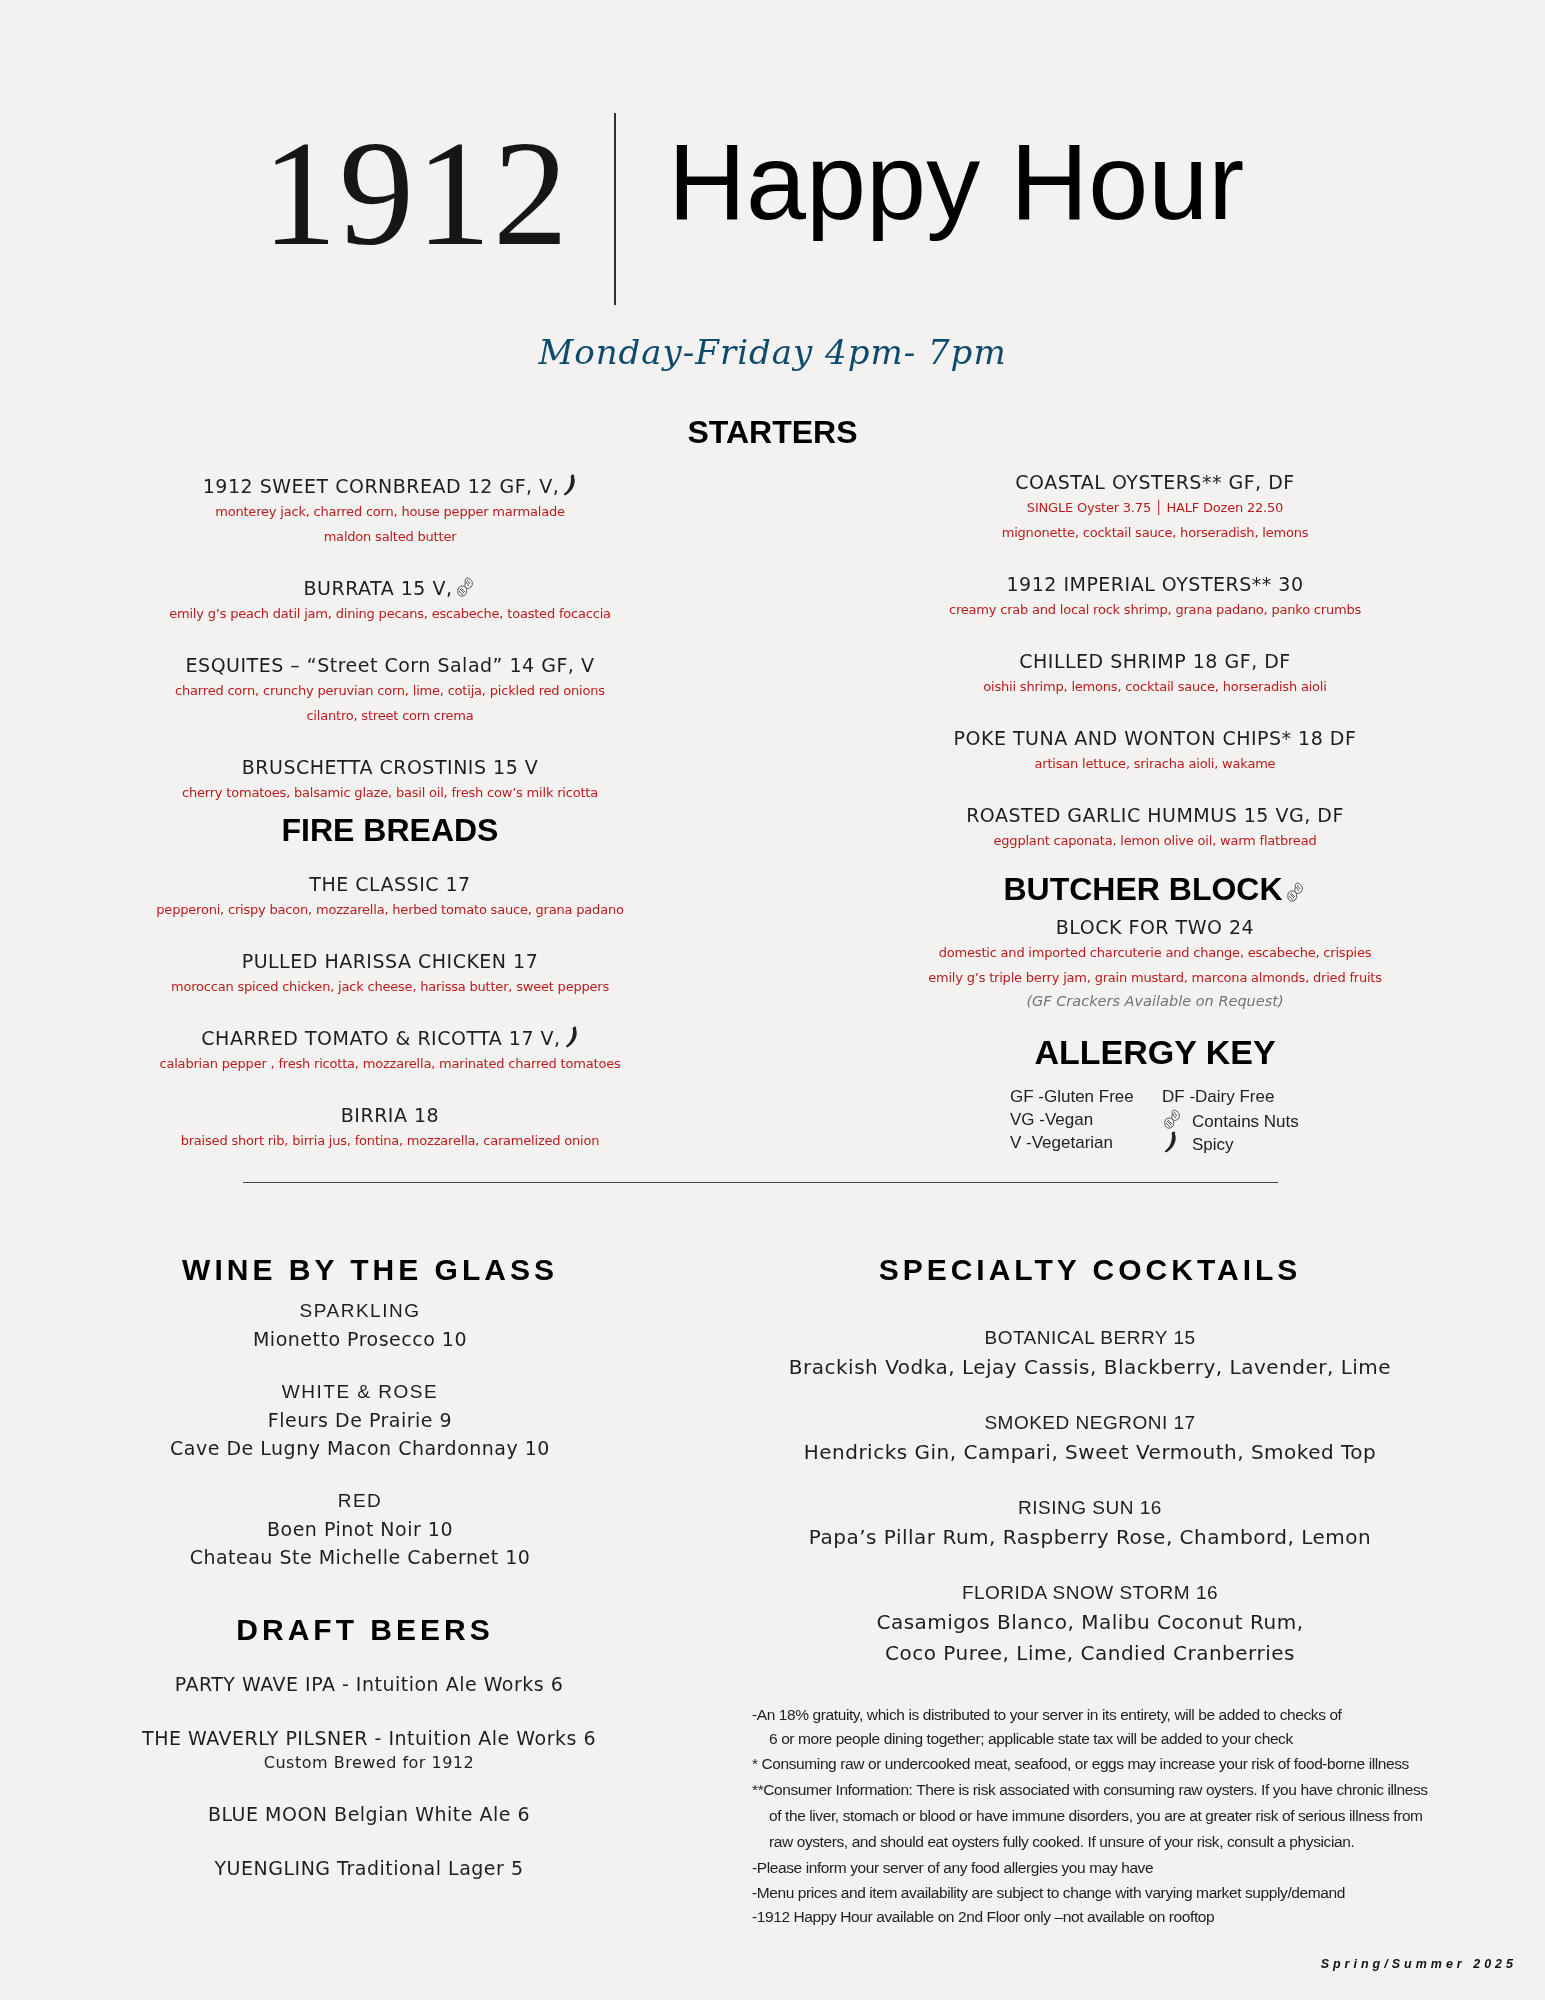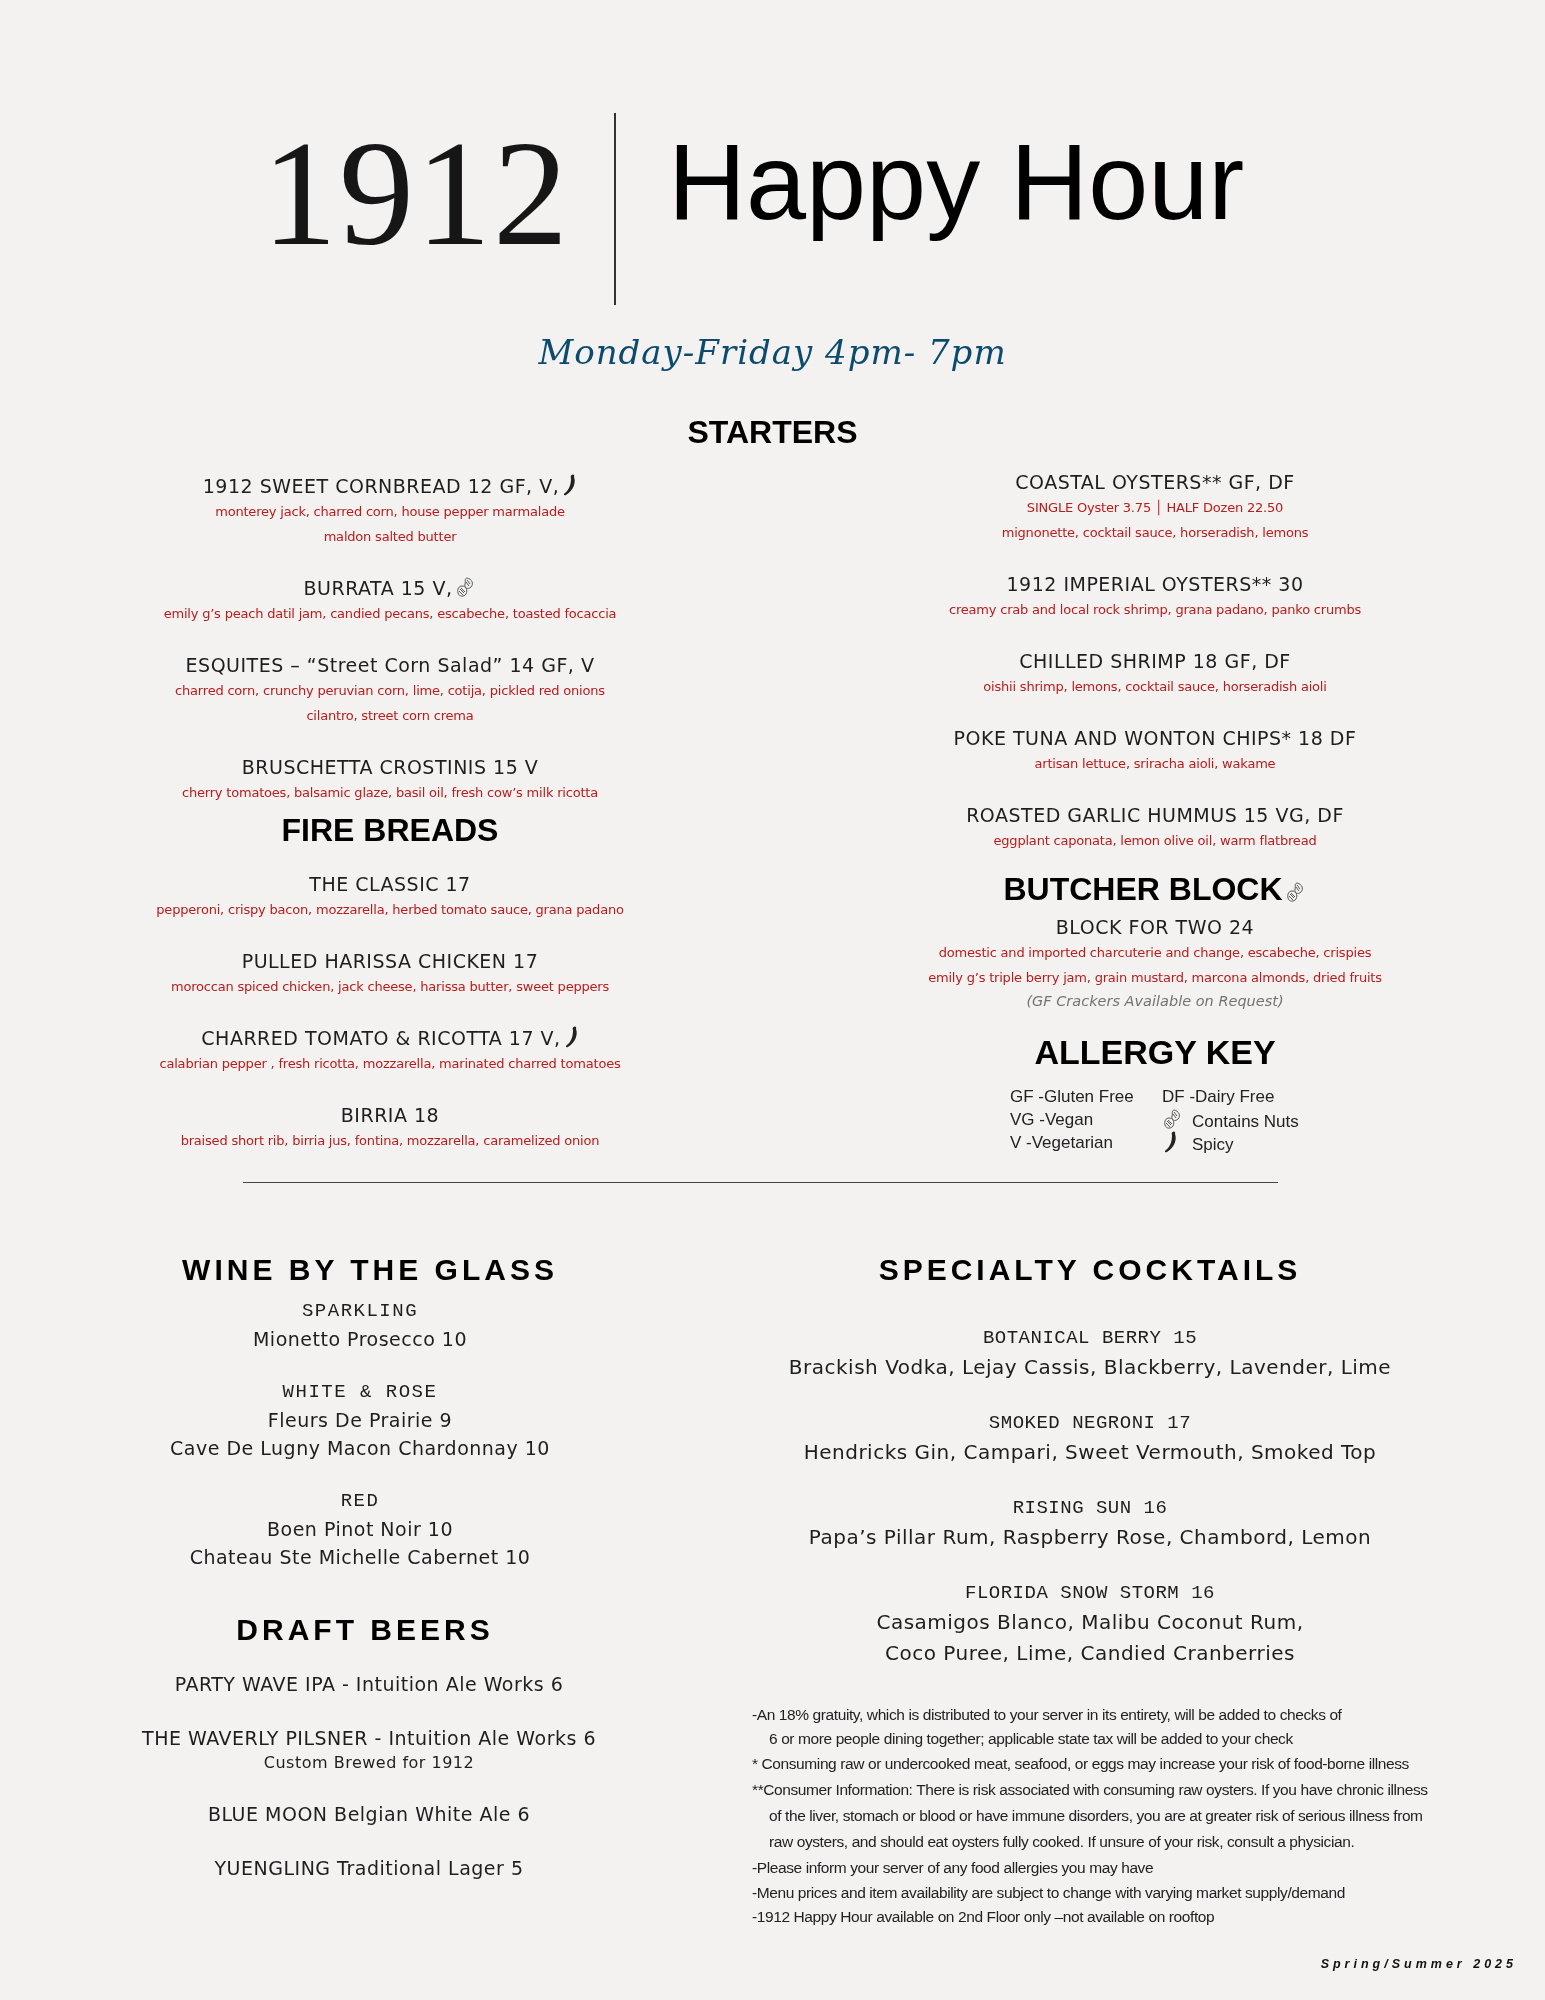--- a/index.html
+++ b/index.html
@@ -30,21 +30,21 @@
 
   
   #allergy-key { left:1010px; top:1085px; width:300px; font-family:"Liberation Sans", sans-serif; font-size:17px; line-height:23px; color:#222; }
   #allergy-key .k-left { position:absolute; left:0; top:0; width:140px; }
   #allergy-key .k-right { position:absolute; left:152px; top:0; width:160px; }
   .k-row { white-space:nowrap; height:23px; }
 
   #hr { left:243px; top:1182px; width:1035px; height:1px; background:#444; }
 
   
-  .drink-head { font-family:Liberation Mono, monospace; font-size:19px; letter-spacing:1.5px; line-height:28px; color:#1e1e1e; }
+  .drink-head { font-family:Liberation Sans, sans-serif; font-size:19px; letter-spacing:1.5px; line-height:28px; color:#1e1e1e; }
   .drink-line { font-family:"DejaVu Sans", sans-serif; font-size:19px; letter-spacing:0.5px; line-height:28px; color:#1e1e1e; }
   .drink-sub { font-family:"DejaVu Sans", sans-serif; font-size:16px; letter-spacing:0.5px; line-height:22px; color:#1e1e1e; }
   .wine-group { margin-bottom:25px; }
   .beer { margin-bottom:26px; }
   .cocktail { margin-bottom:26px; }
   .cocktail .drink-head { letter-spacing:0.5px; }
   .cocktail .drink-line { font-size:20px; line-height:31px; }
 
   #disclaimers { left:752px; top:1703px; width:780px; font-family:"Liberation Sans", sans-serif; font-size:15.5px; color:#222; letter-spacing:-0.4px; }
   .disc { line-height:26px; white-space:nowrap; }
@@ -70,21 +70,21 @@
       <div class="item-desc">maldon salted butter</div>
     </div>
     <div class="item">
       <div class="item-name"><span>BURRATA  15 V,</span><span class="icon-nut"><svg viewBox="0 0 22 22" width="22" height="22">
             <g fill="none" stroke="#555" stroke-width="1">
               <path d="M12 2 C17 3,19 8,16 11 C13 14,9 12,10 8 C11 5,9 3,12 2Z"></path>
               <path d="M7 10 C11 10,13 14,11 18 C9 21,4 21,3 17 C2 13,4 10,7 10Z"></path>
               <path d="M12 4 L15 8 M11 6 L14 10 M5 13 L9 17 M6 12 L10 16 M4 15 L8 19"></path>
             </g>
           </svg></span></div>
-      <div class="item-desc">emily g’s peach datil jam, candied pecans, escabeche, toasted focaccia</div>
+      <div class="item-desc">emily g’s peach datil jam, dining pecans, escabeche, toasted focaccia</div>
     </div>
     <div class="item">
       <div class="item-name"><span>ESQUITES – “Street Corn Salad” 14  GF, V</span></div>
       <div class="item-desc">charred corn, crunchy peruvian corn,  lime, cotija, pickled red onions</div>
       <div class="item-desc">cilantro, street corn crema</div>
     </div>
     <div class="item">
       <div class="item-name"><span>BRUSCHETTA CROSTINIS 15 V</span></div>
       <div class="item-desc">cherry tomatoes, balsamic glaze, basil oil, fresh cow’s milk ricotta</div>
     </div>

